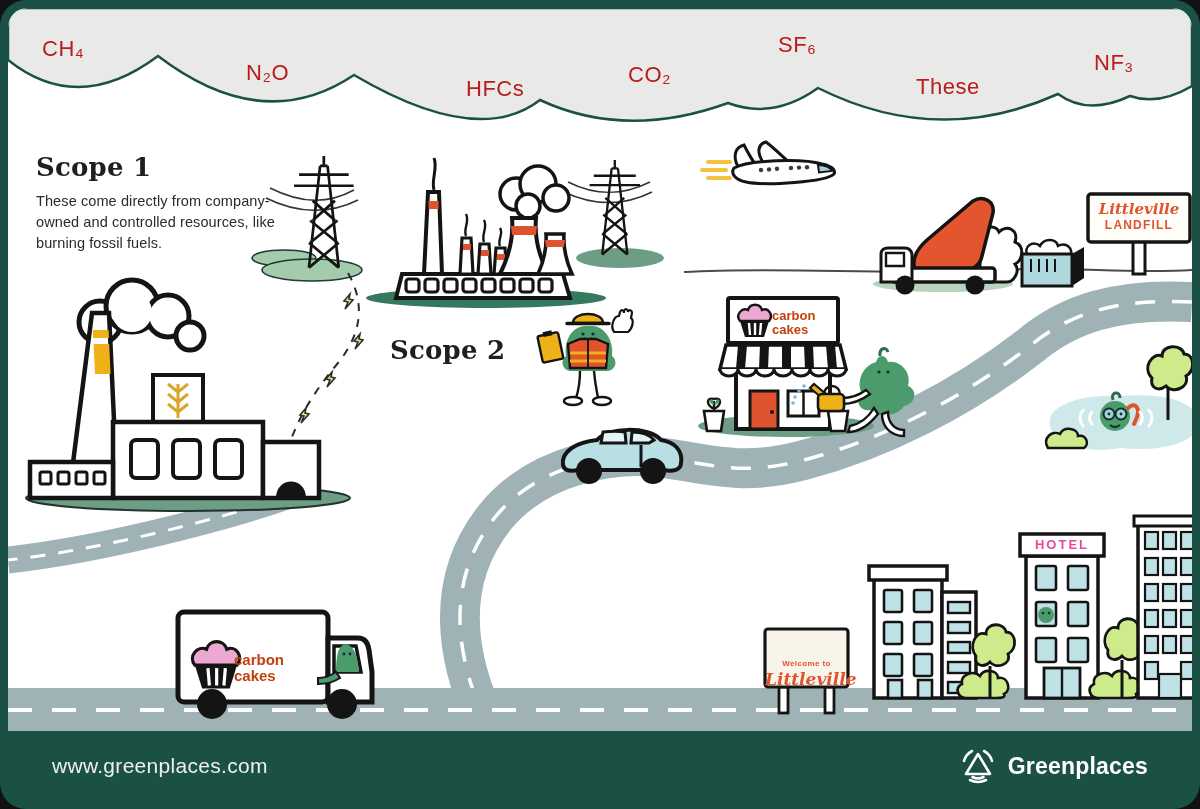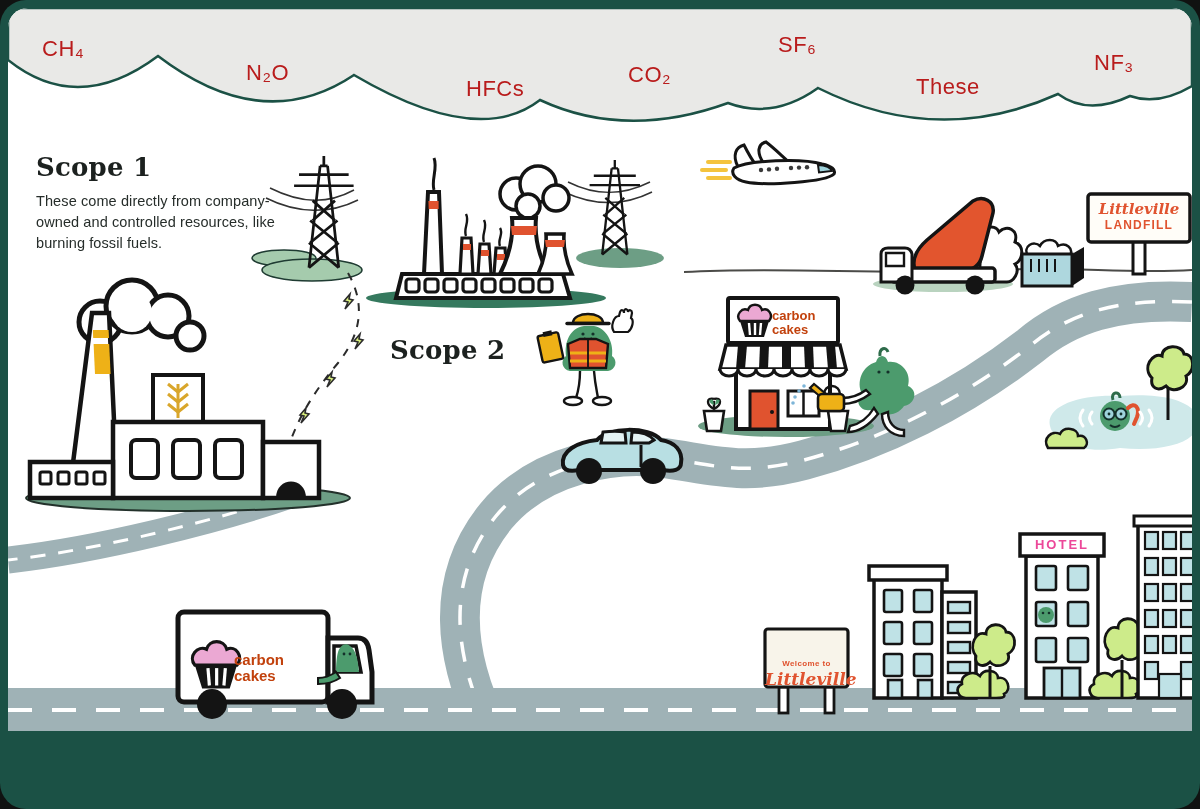--- a/index.html
+++ b/index.html
@@ -503,13 +503,28 @@
       <div>carbon</div>
       <div>cakes</div>
     </div>
 
     <div class="bakery-text" id="truck-text">
       <div>carbon</div>
       <div>cakes</div>
     </div>
   </div>
 
+  <div id="footer">
+    <span class="url">www.greenplaces.com</span>
+    <span id="brand">
+      <svg width="40" height="40" viewBox="0 0 40 40">
+        <g fill="none" stroke="#ffffff" stroke-width="2.6" stroke-linecap="round" stroke-linejoin="round">
+          <path d="M 20,8 L 32,28 H 8 Z"></path>
+          <path d="M 6,15 A 16,16 0 0 1 14,5"></path>
+          <path d="M 26,5 A 16,16 0 0 1 34,15"></path>
+          <path d="M 12,34 Q 20,38 28,34"></path>
+          <path d="M 14.5,31 Q 20,33.8 25.5,31"></path>
+        </g>
+      </svg>
+      <span>Greenplaces</span>
+    </span>
+  </div>
 </div>
 
 </body></html>

